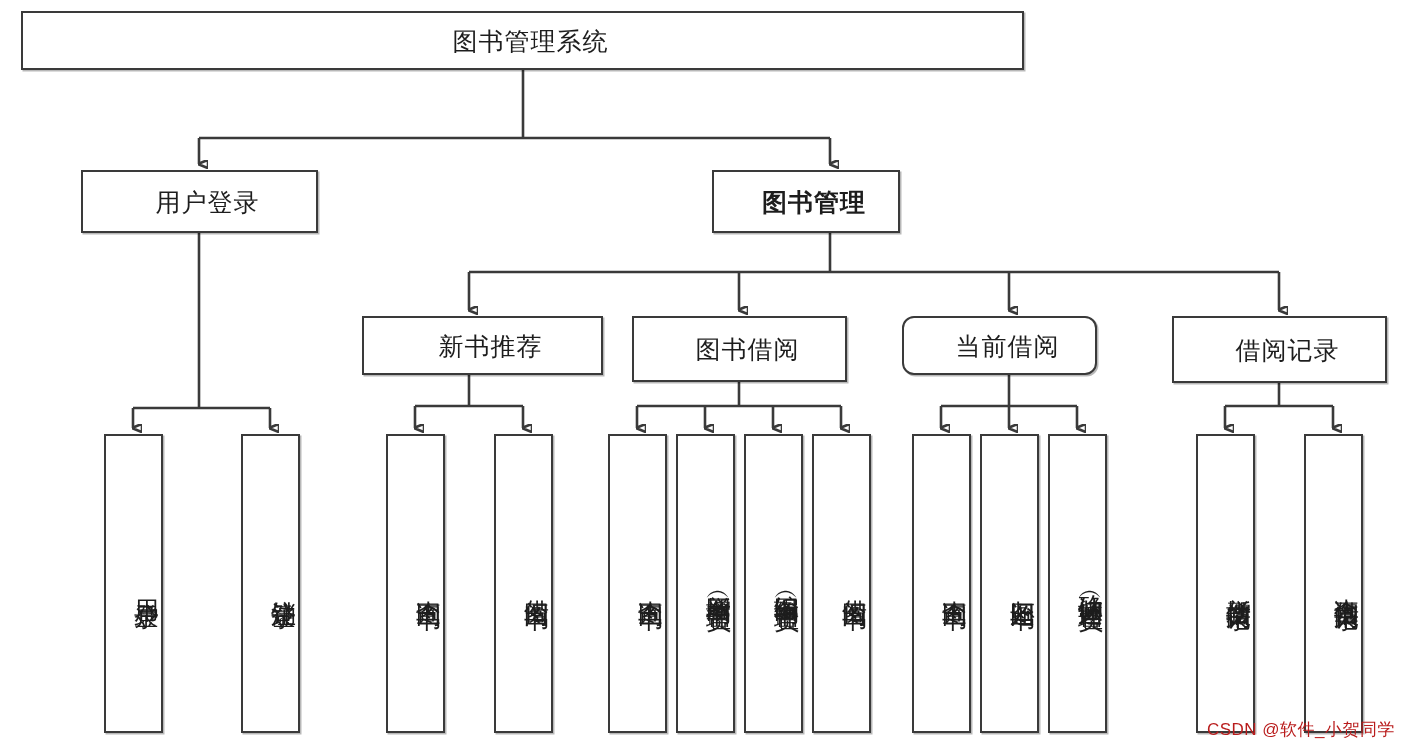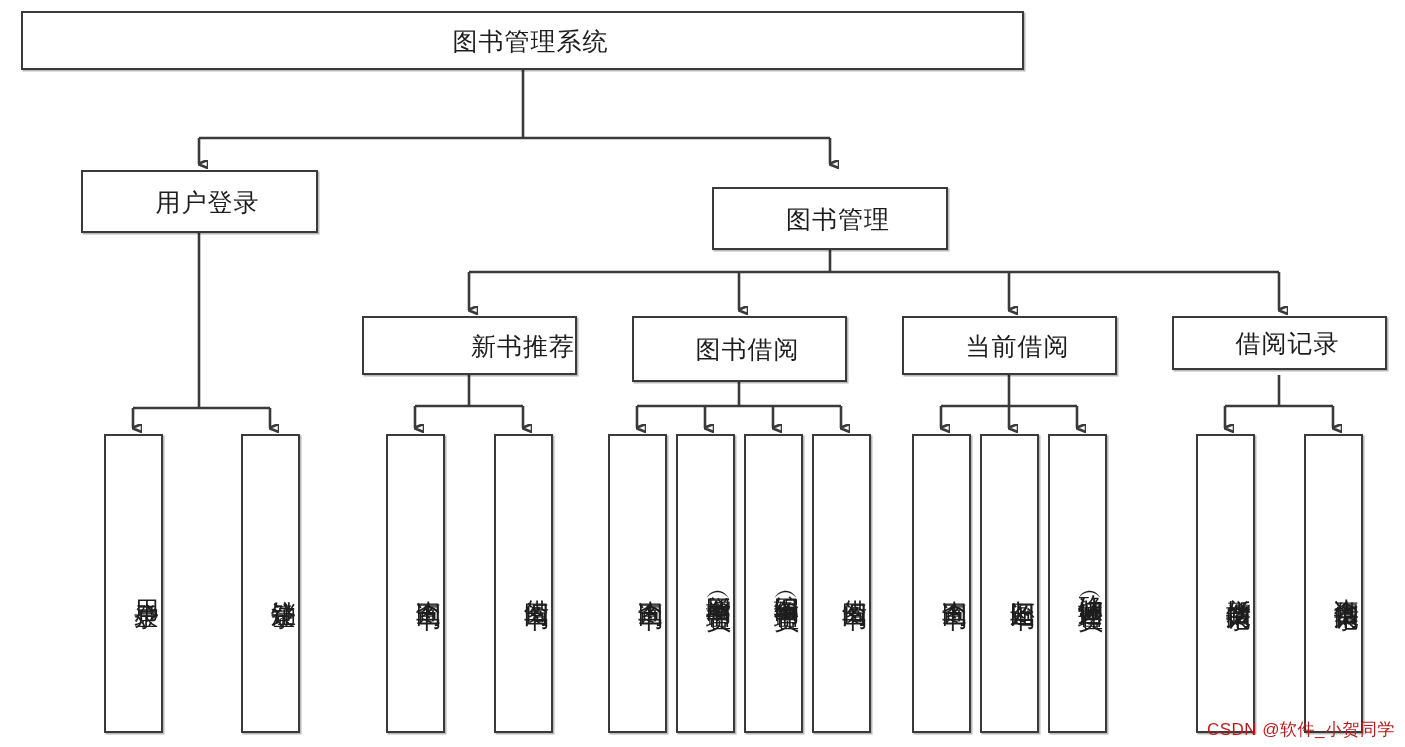--- a/index.html
+++ b/index.html
@@ -114,34 +114,34 @@
     <line x1="1333" y1="406" x2="1333" y2="428" marker-end="url(#arrow)"></line>
   </svg>
 
   <div class="node horiz" style="left:21px;top:11px;width:1003px;height:59px;">
     <span>图书管理系统</span>
   </div>
 
   <div class="node horiz" style="left:81px;top:170px;width:237px;height:63px;">
     <span>用户登录</span>
   </div>
-  <div class="node horiz" style="left:712px;top:187px;width:236px;height:63px;">
+  <div class="node horiz" style="left:712px;top:170px;width:188px;height:63px;font-weight:bold;">
     <span>图书管理</span>
   </div>
 
-  <div class="node horiz" style="left:362px;top:316px;width:215px;height:59px;justify-content:flex-end;">
+  <div class="node horiz" style="left:362px;top:316px;width:241px;height:59px;">
     <span>新书推荐</span>
   </div>
   <div class="node horiz" style="left:632px;top:316px;width:215px;height:66px;">
     <span>图书借阅</span>
   </div>
-  <div class="node horiz" style="left:902px;top:316px;width:215px;height:59px;">
+  <div class="node horiz" style="left:902px;top:316px;width:195px;height:59px;border-radius:12px;">
     <span>当前借阅</span>
   </div>
-  <div class="node horiz" style="left:1172px;top:316px;width:215px;height:54px;">
+  <div class="node horiz" style="left:1172px;top:316px;width:215px;height:67px;">
     <span>借阅记录</span>
   </div>
 
   <div class="node vert" style="left:104px;top:434px;width:59px;height:299px;">
     <span class="vtext">用户登录</span>
   </div>
   <div class="node vert" style="left:241px;top:434px;width:59px;height:299px;">
     <span class="vtext">注销登录</span>
   </div>
 

